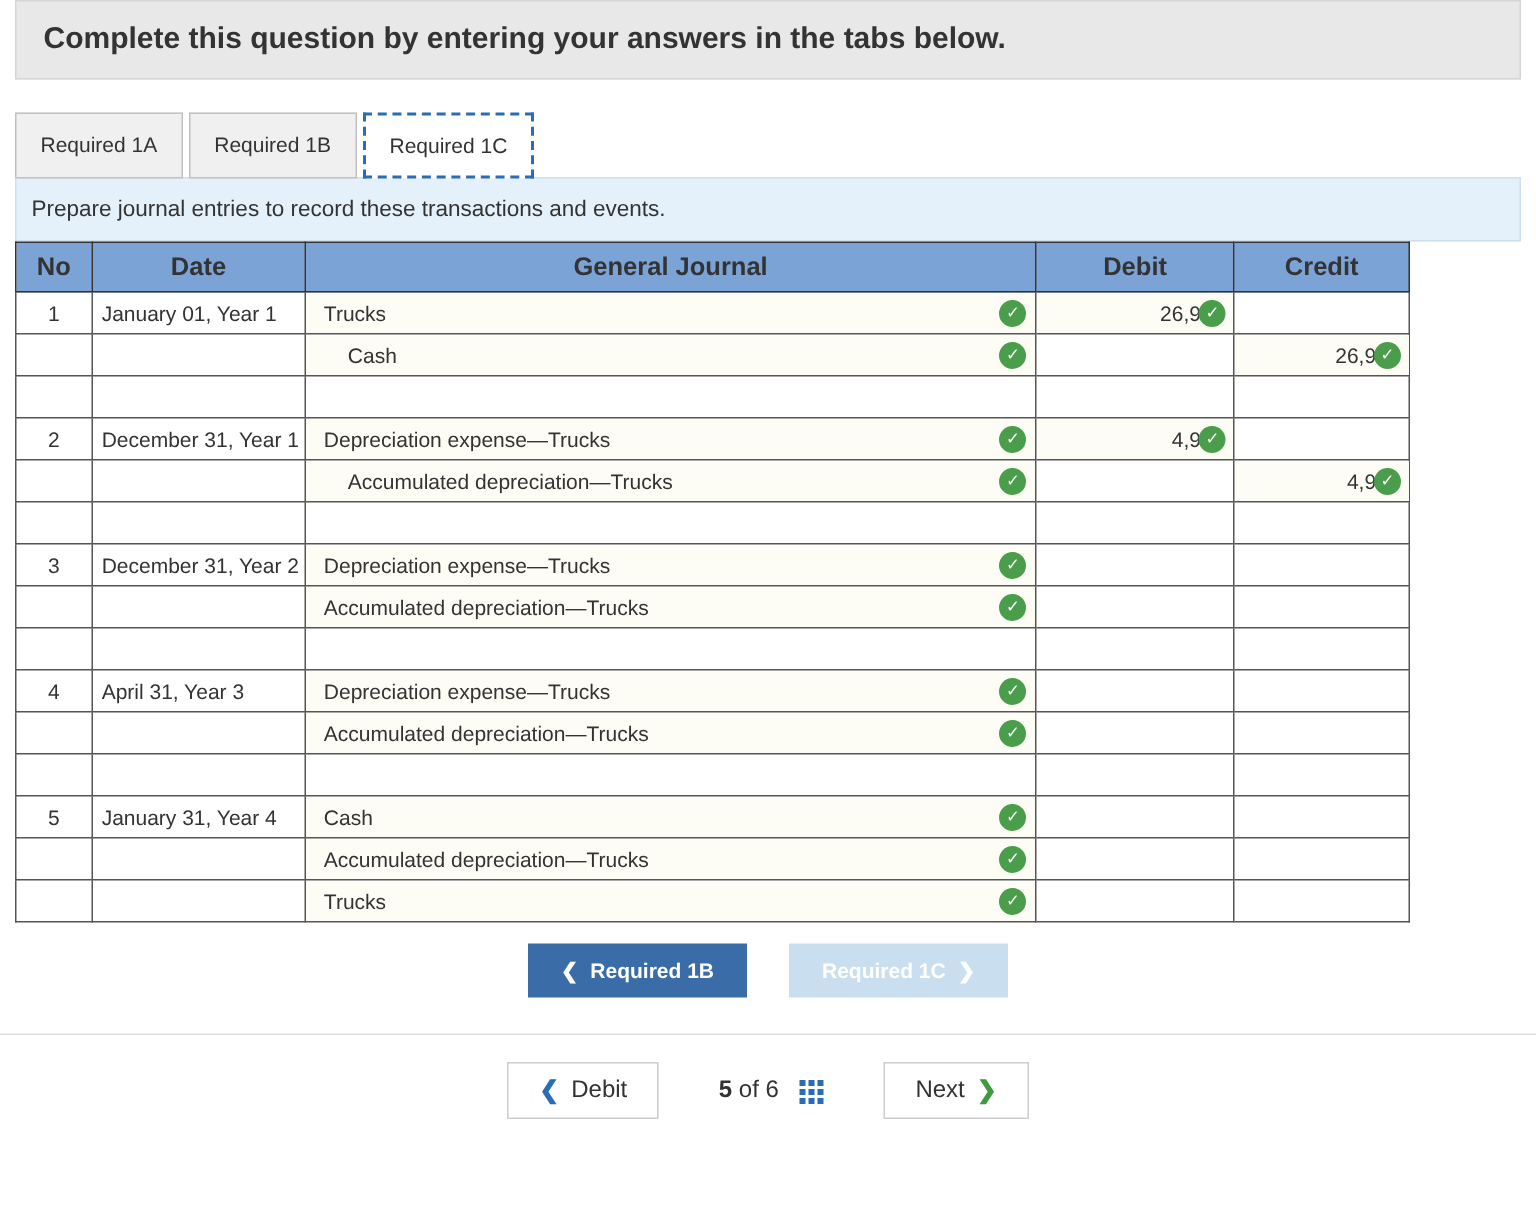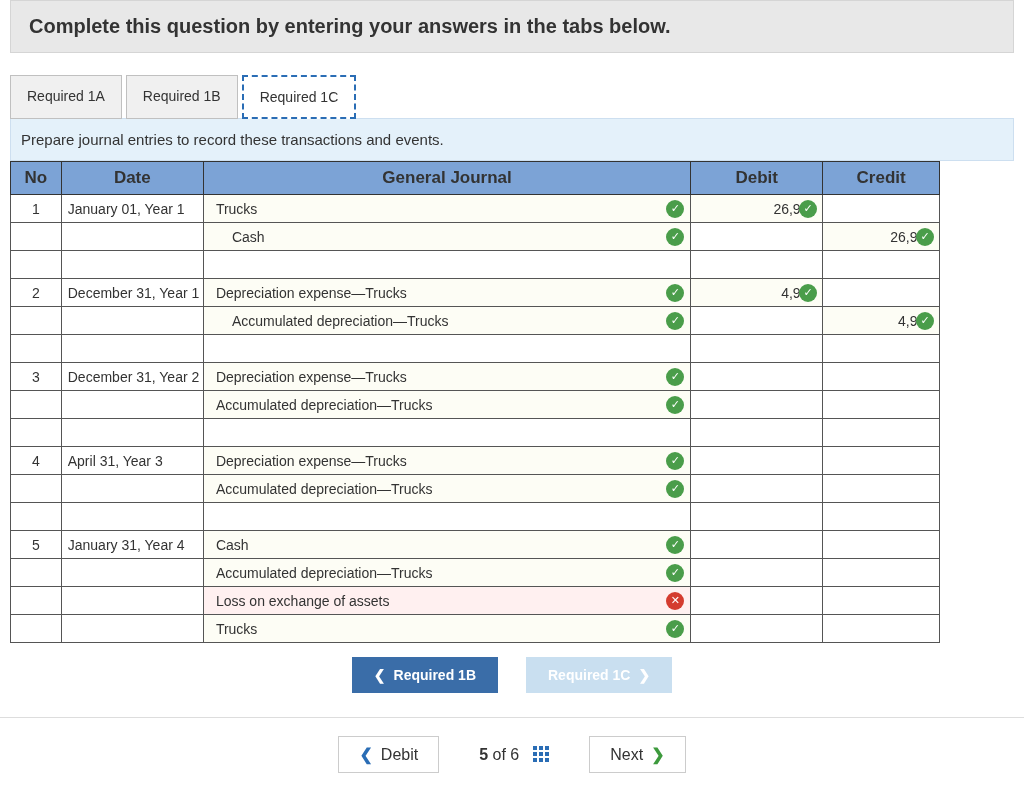--- a/index.html
+++ b/index.html
@@ -107,21 +107,21 @@
     border-top: 1px solid #ddd;
     padding: 18px 0;
     display: flex; align-items: center; justify-content: center; gap: 40px;
     font-size: 16px;
   }
   .footer-btn {
     display: inline-flex; align-items: center; gap: 8px;
     border: 1px solid #ccc; padding: 8px 20px; cursor: pointer;
     background: #fff;
   }
-  .page-indicator { display: inline-flex; align-items: flex-start; gap: 14px; }
+  .page-indicator { display: inline-flex; align-items: flex-end; gap: 14px; }
   .grid-icon {
     display: inline-grid;
     grid-template-columns: repeat(3, 4px);
     grid-template-rows: repeat(3, 4px);
     gap: 2px;
   }
   .grid-icon span { background: #2a6db5; width: 4px; height: 4px; }
   .blue { color: #2a6db5; font-weight: bold; }
   .green { color: #3d9a3d; font-weight: bold; }
 </style>
@@ -287,32 +287,20 @@
           <td class="col-debit"></td>
           <td class="col-credit"></td>
         </tr>
         <tr class="acct-row">
           <td class="col-no"></td>
           <td class="col-date"></td>
           <td class="col-gj">
             <div class="gj-inner">
               <span class="gj-text indent0">Accumulated depreciation—Trucks</span>
               <span class="check-badge">✓</span>
-            </div>
-          </td>
-          <td class="col-debit"></td>
-          <td class="col-credit"></td>
-        </tr>
-        <tr class="acct-row invalid-row">
-          <td class="col-no"></td>
-          <td class="col-date"></td>
-          <td class="col-gj">
-            <div class="gj-inner">
-              <span class="gj-text indent0">Loss on exchange of assets</span>
-              <span class="x-badge">✕</span>
             </div>
           </td>
           <td class="col-debit"></td>
           <td class="col-credit"></td>
         </tr>
         <tr class="acct-row">
           <td class="col-no"></td>
           <td class="col-date"></td>
           <td class="col-gj">
             <div class="gj-inner">

